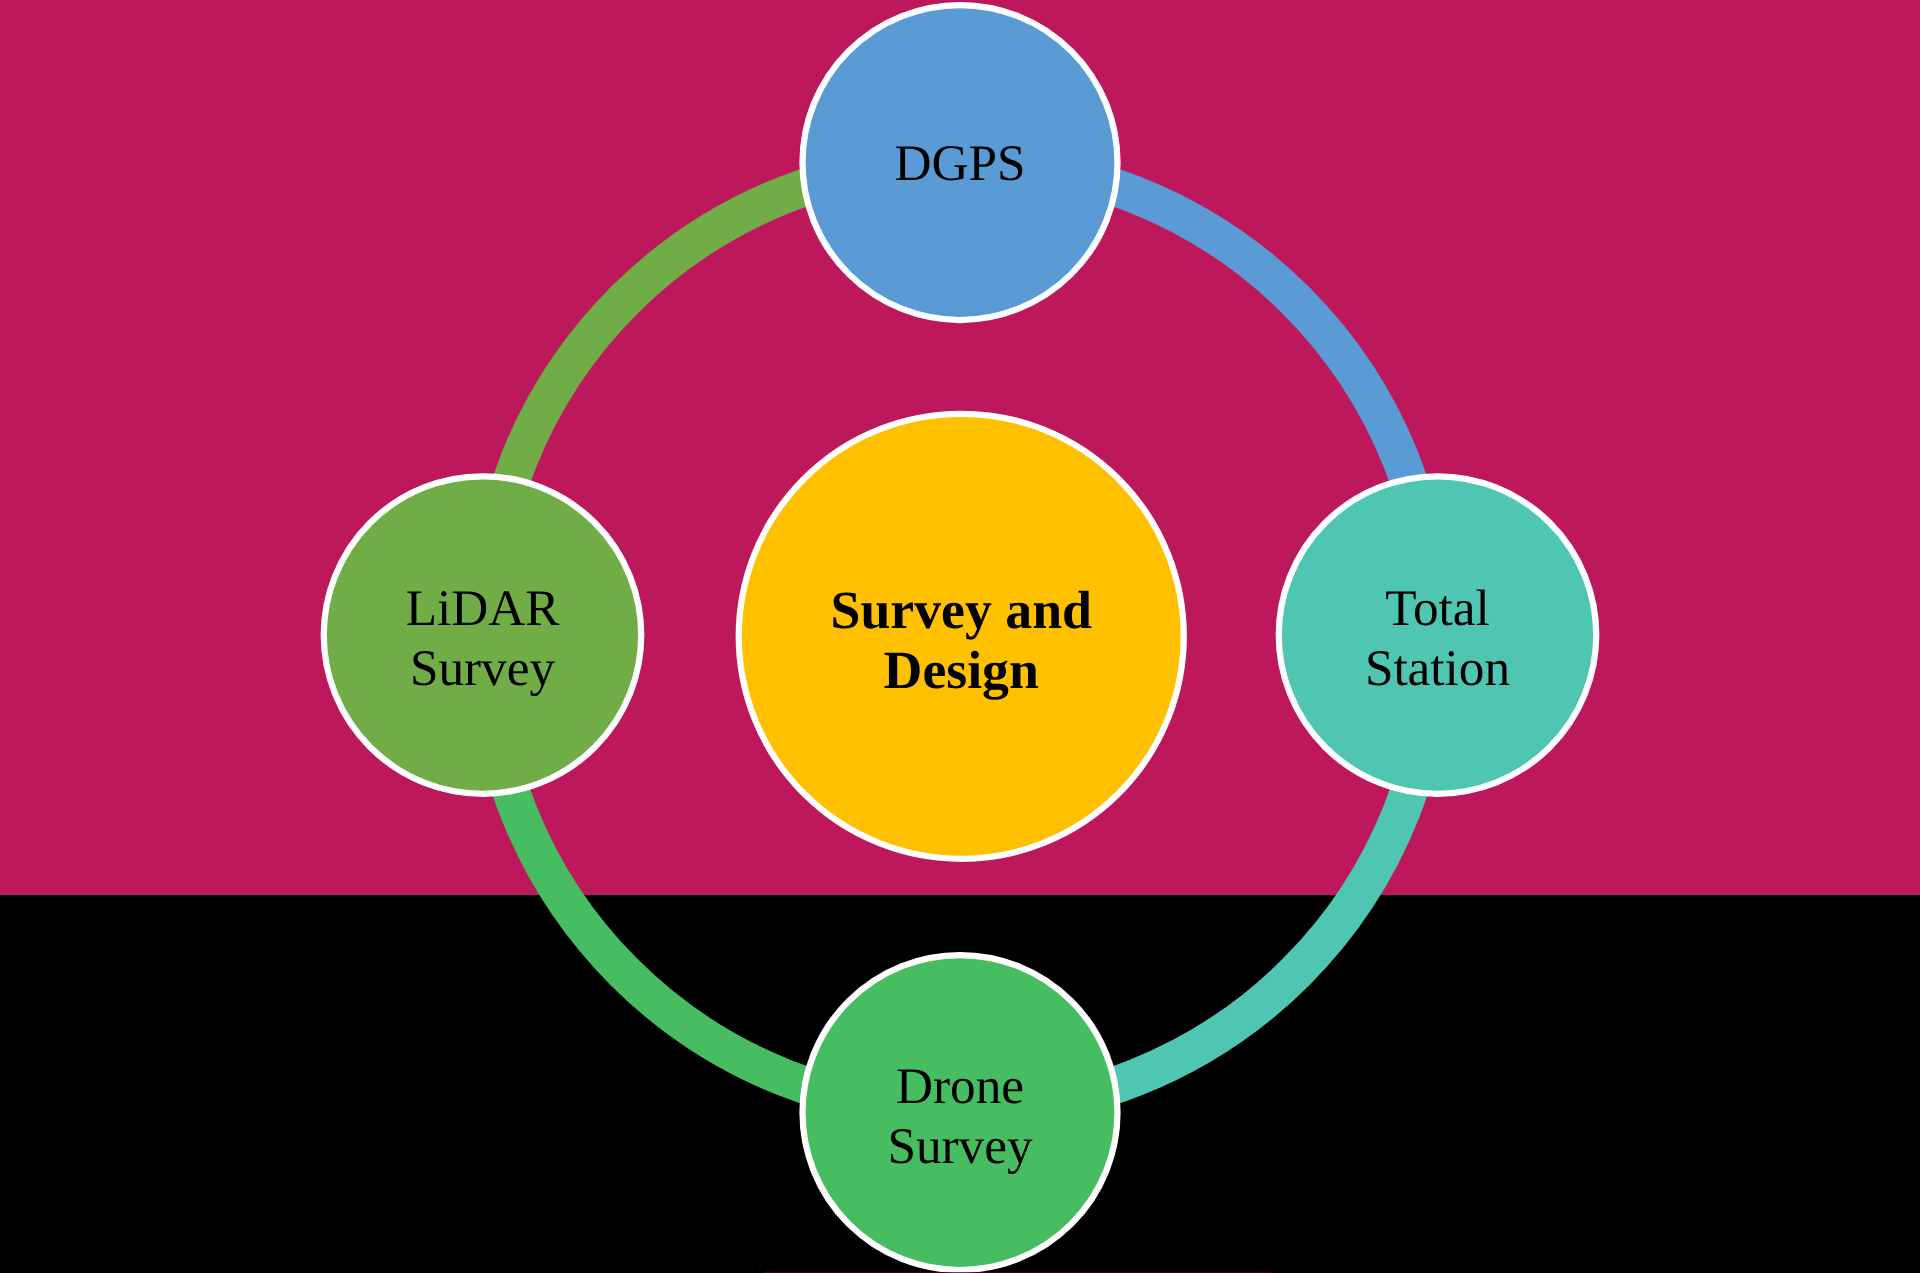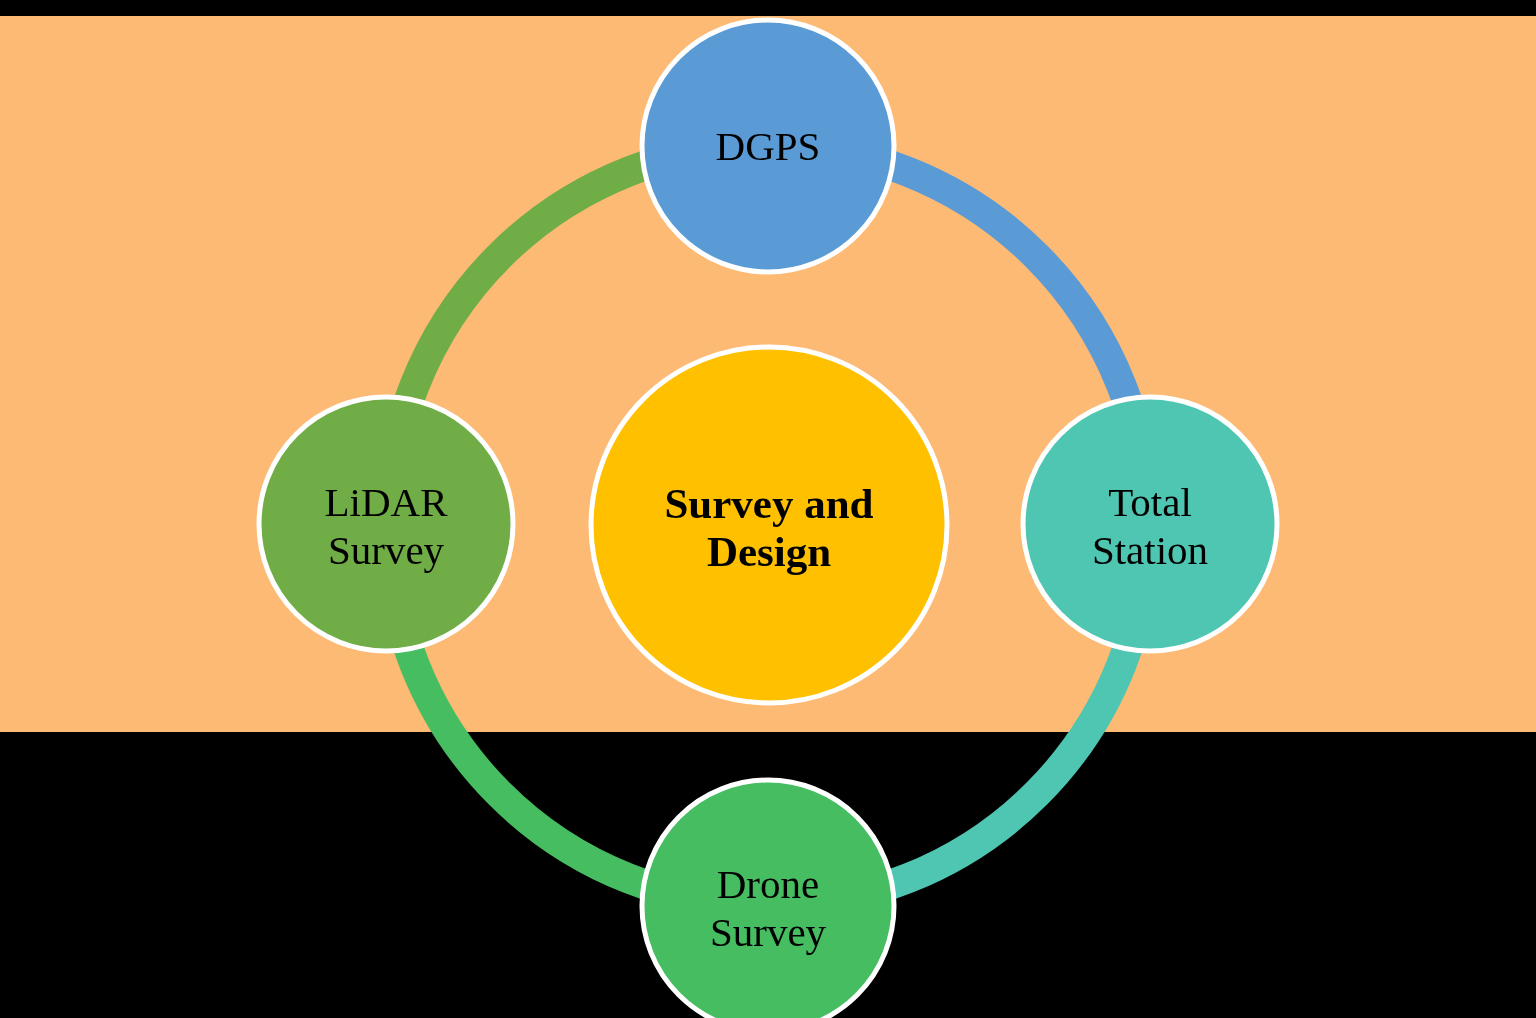--- a/index.html
+++ b/index.html
@@ -8,22 +8,21 @@
     background: #000000;
     width: 1536px;
     height: 1018px;
     overflow: hidden;
     font-family: "Liberation Serif", serif;
   }
   .canvas {
     position: relative;
     width: 1536px;
     height: 716px;
-    background: #fdba74;
-    margin-top: 16px;
+    background: #be185d;
   }
   svg {
     display: block;
   }
   .ring-arc {
     fill: none;
     stroke-width: 30;
   }
   .node-circle {
     stroke: #FFFFFF;

